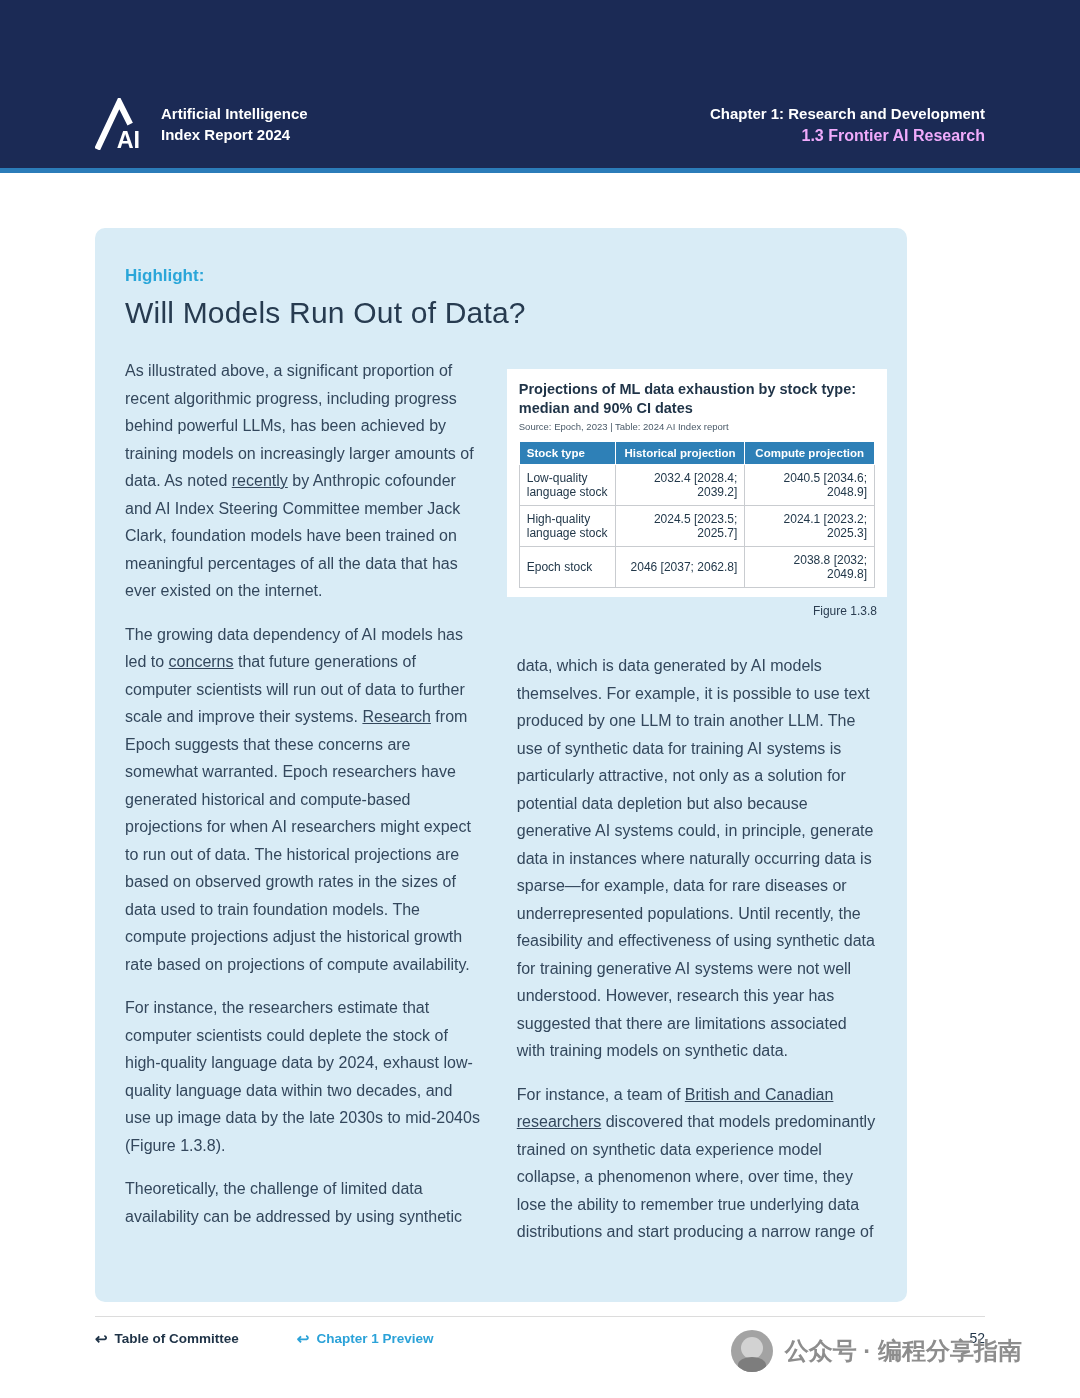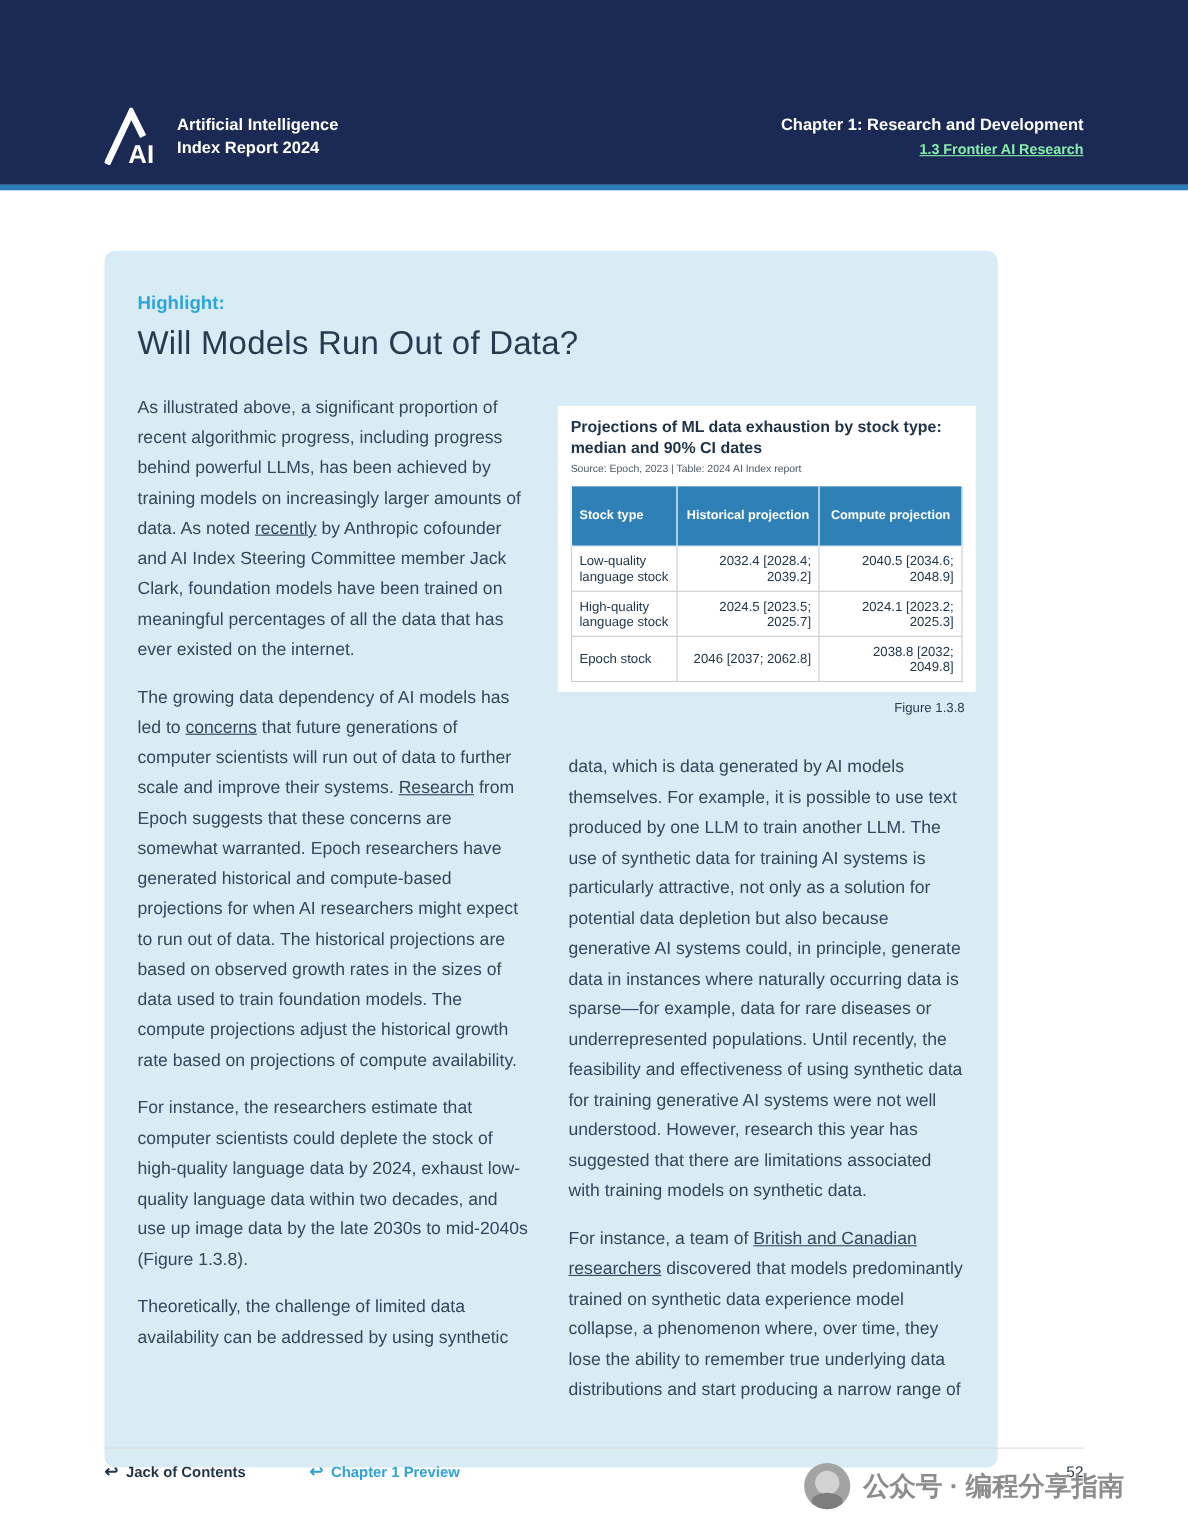--- a/index.html
+++ b/index.html
@@ -18,21 +18,21 @@
     background:#1b2a55;
     display:flex;
     justify-content:space-between;
     align-items:center;
     padding:80px 95px 0 95px;
   }
   .brand { display:flex; align-items:center; gap:14px; }
   .brand-text { color:#ffffff; font-weight:bold; font-size:15px; line-height:21px; }
   .chapterinfo { text-align:right; }
   .chapterinfo .chapter { color:#ffffff; font-weight:bold; font-size:15px; line-height:22px; }
-  .chapterinfo .section { color:#86efac; font-weight:bold; font-size:13px; line-height:21px;text-decoration:underline; }
+  .chapterinfo .section { color:#f0abfc; font-weight:bold; font-size:16px; line-height:21px; }
   .accent-line { height:5px; background:#2b7cb9; }
 
   
   .card {
     margin:55px 95px 0 95px;
     width:812px;
     min-height:1057px;
     background:#d9ecf6;
     border-radius:10px;
     padding:38px 30px 40px 30px;
@@ -56,21 +56,21 @@
     background:#ffffff;
     margin:0 -10px 0 -10px;
     padding:11px 12px 9px 12px;
   }
   .fig-title { font-size:14.5px; font-weight:bold; color:#1f3347; line-height:19px; }
   .fig-source { font-size:9.5px; color:#4a5a68; margin:3px 0 9px 0; }
   table.fig-table { width:100%; border-collapse:collapse; table-layout:fixed; }
   table.fig-table th {
     background:#2e80b7; color:#ffffff;
     font-size:11.5px; font-weight:bold;
-    padding:21px 7px; border:1px solid #ffffff; text-align:center;
+    padding:5px 7px; border:1px solid #ffffff; text-align:center;
   }
   table.fig-table th:first-child { text-align:left; width:27%; }
   table.fig-table td {
     border:1px solid #c9ccd0;
     font-size:12px; color:#22384a;
     padding:6px 7px; text-align:right; background:#ffffff;
   }
   table.fig-table td:first-child { text-align:left; }
   .fig-caption {
     text-align:right; font-size:12px; color:#2a3c50;
@@ -191,21 +191,21 @@
 
         <p><span>For instance, a team of </span><span class="txt-link">British and Canadian researchers</span><span> discovered that models predominantly trained on synthetic data experience model collapse, a phenomenon where, over time, they lose the ability to remember true underlying data distributions and start producing a narrow range of</span></p>
       </div>
 
     </div>
   </section>
 
   <footer class="footer">
     <a class="footer-link toc">
       <span class="back-icon">↩</span>
-      <span>Jack of Contents</span>
+      <span>Table of Committee</span>
     </a>
     <a class="footer-link preview">
       <span class="back-icon">↩</span>
       <span>Chapter 1 Preview</span>
     </a>
     <div class="pagenum">52</div>
   </footer>
 
   <div class="watermark">
     <div class="wm-logo"></div>

